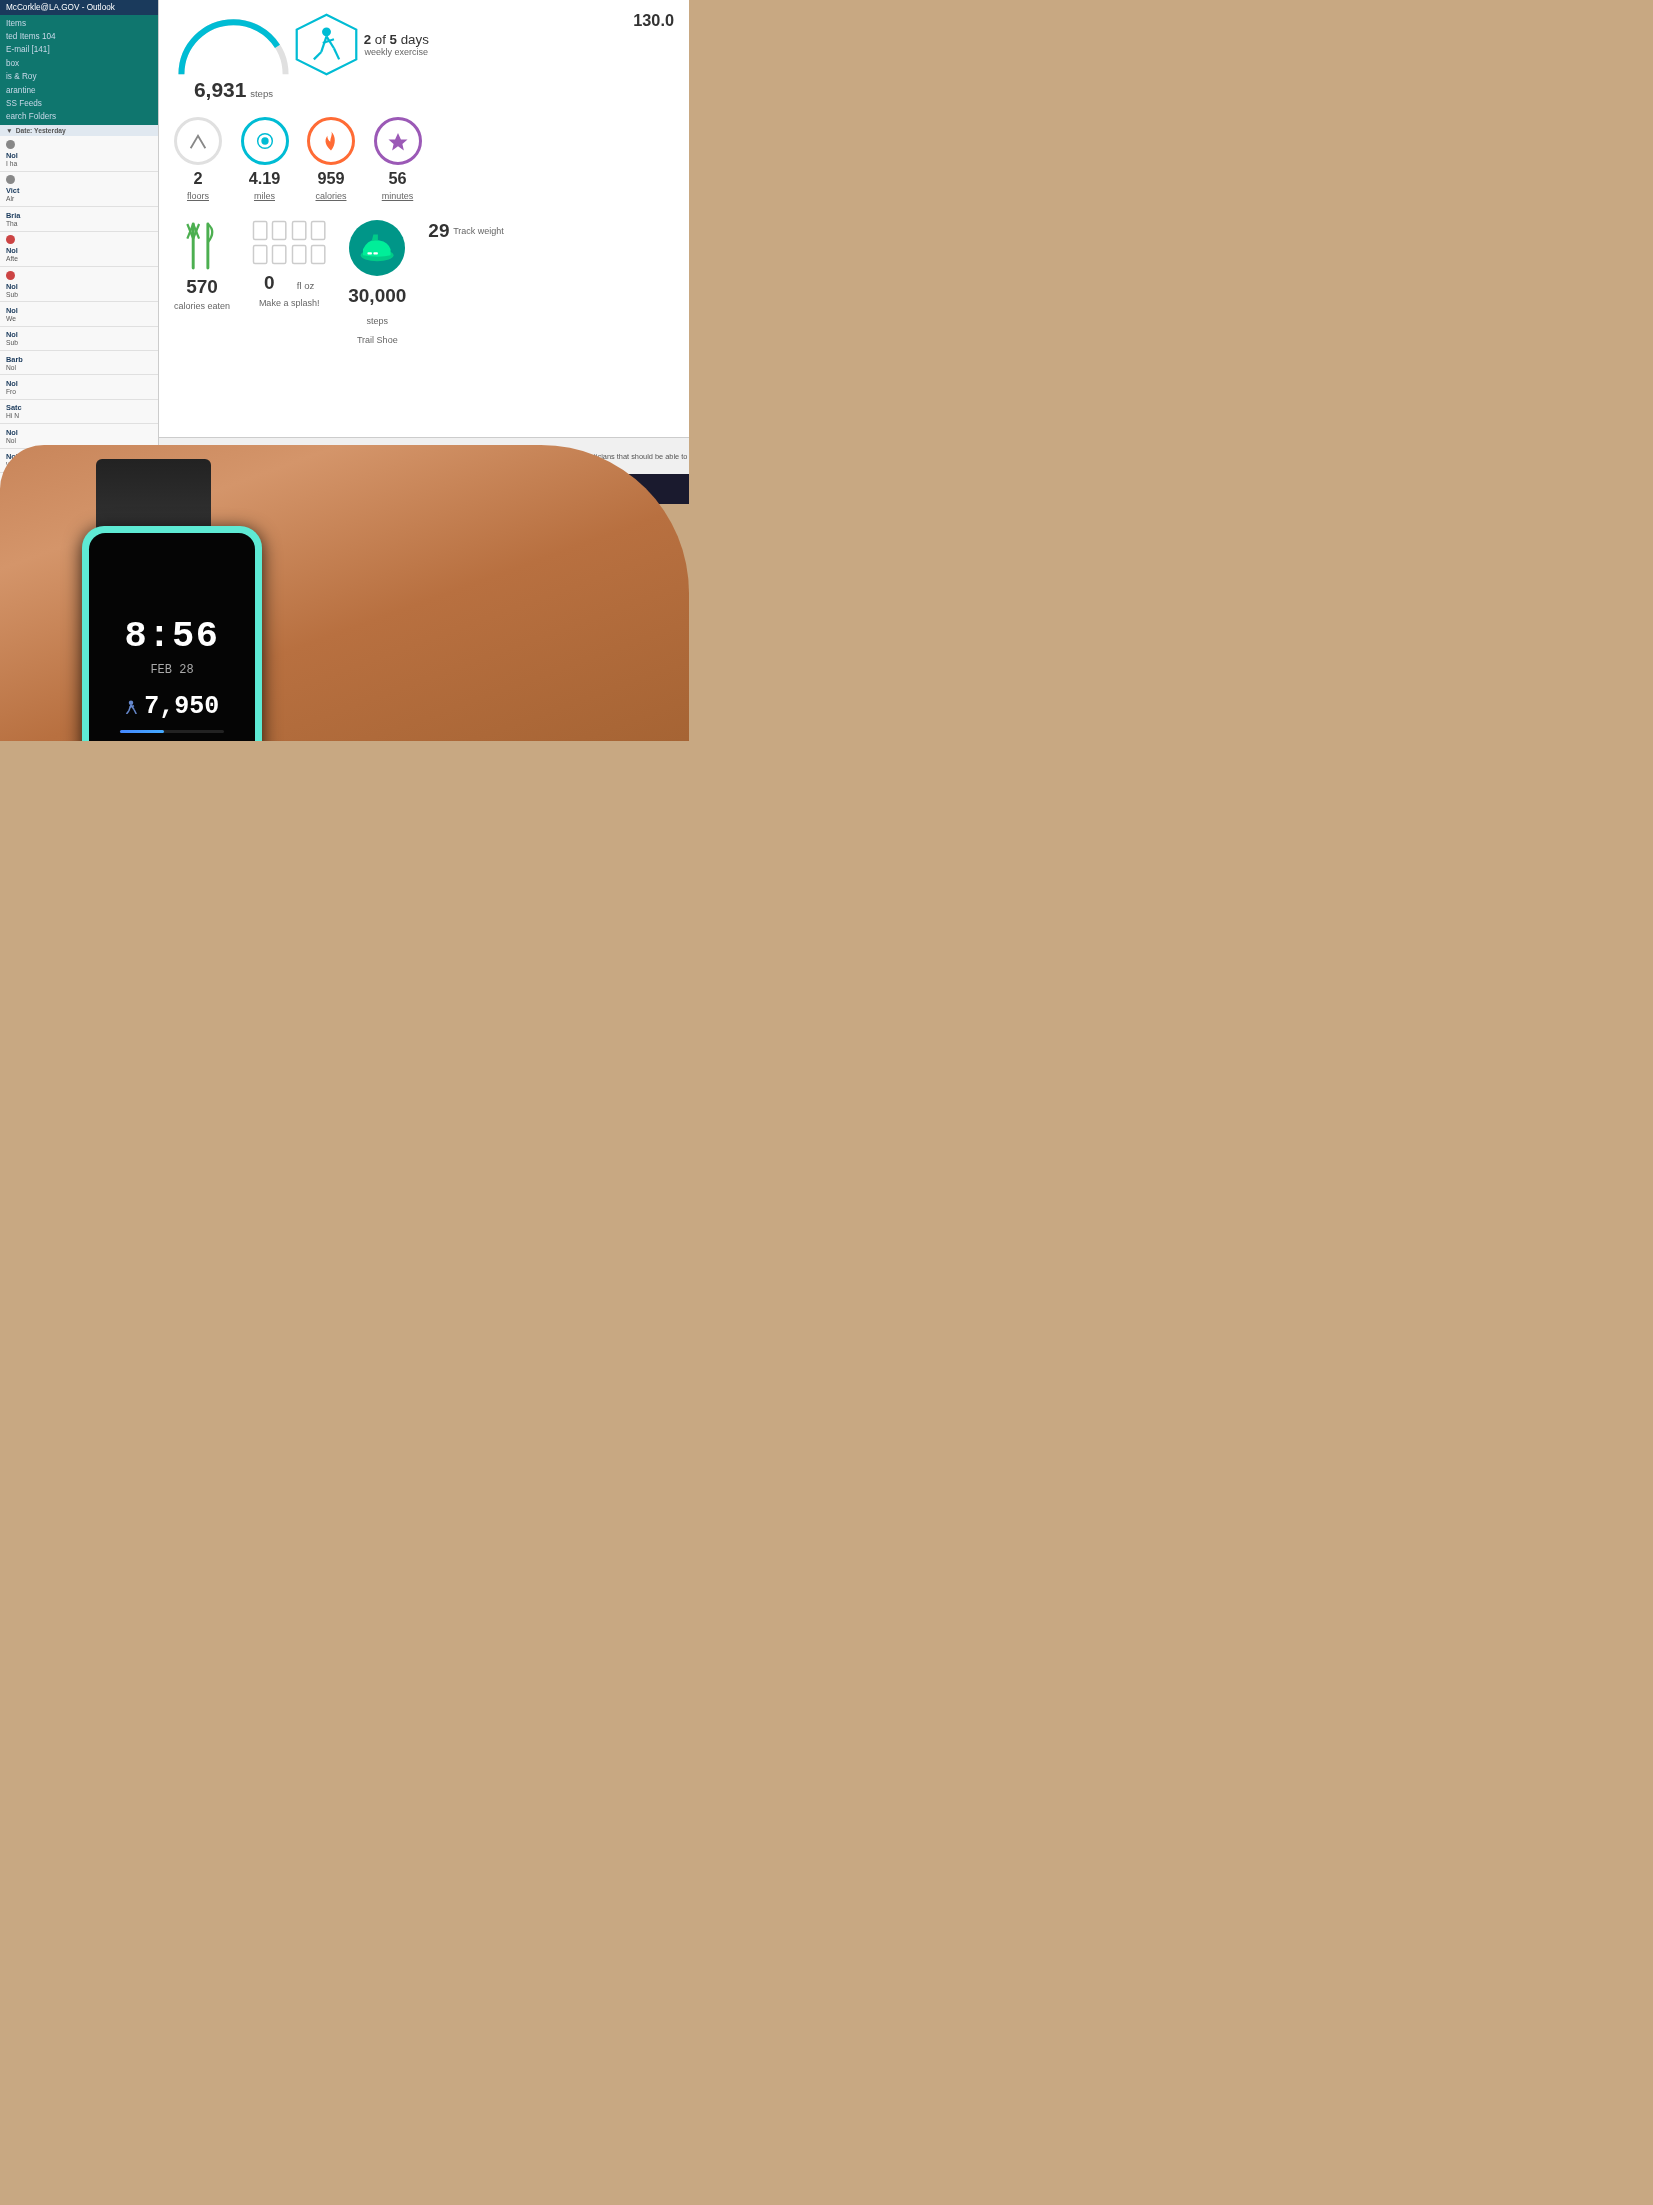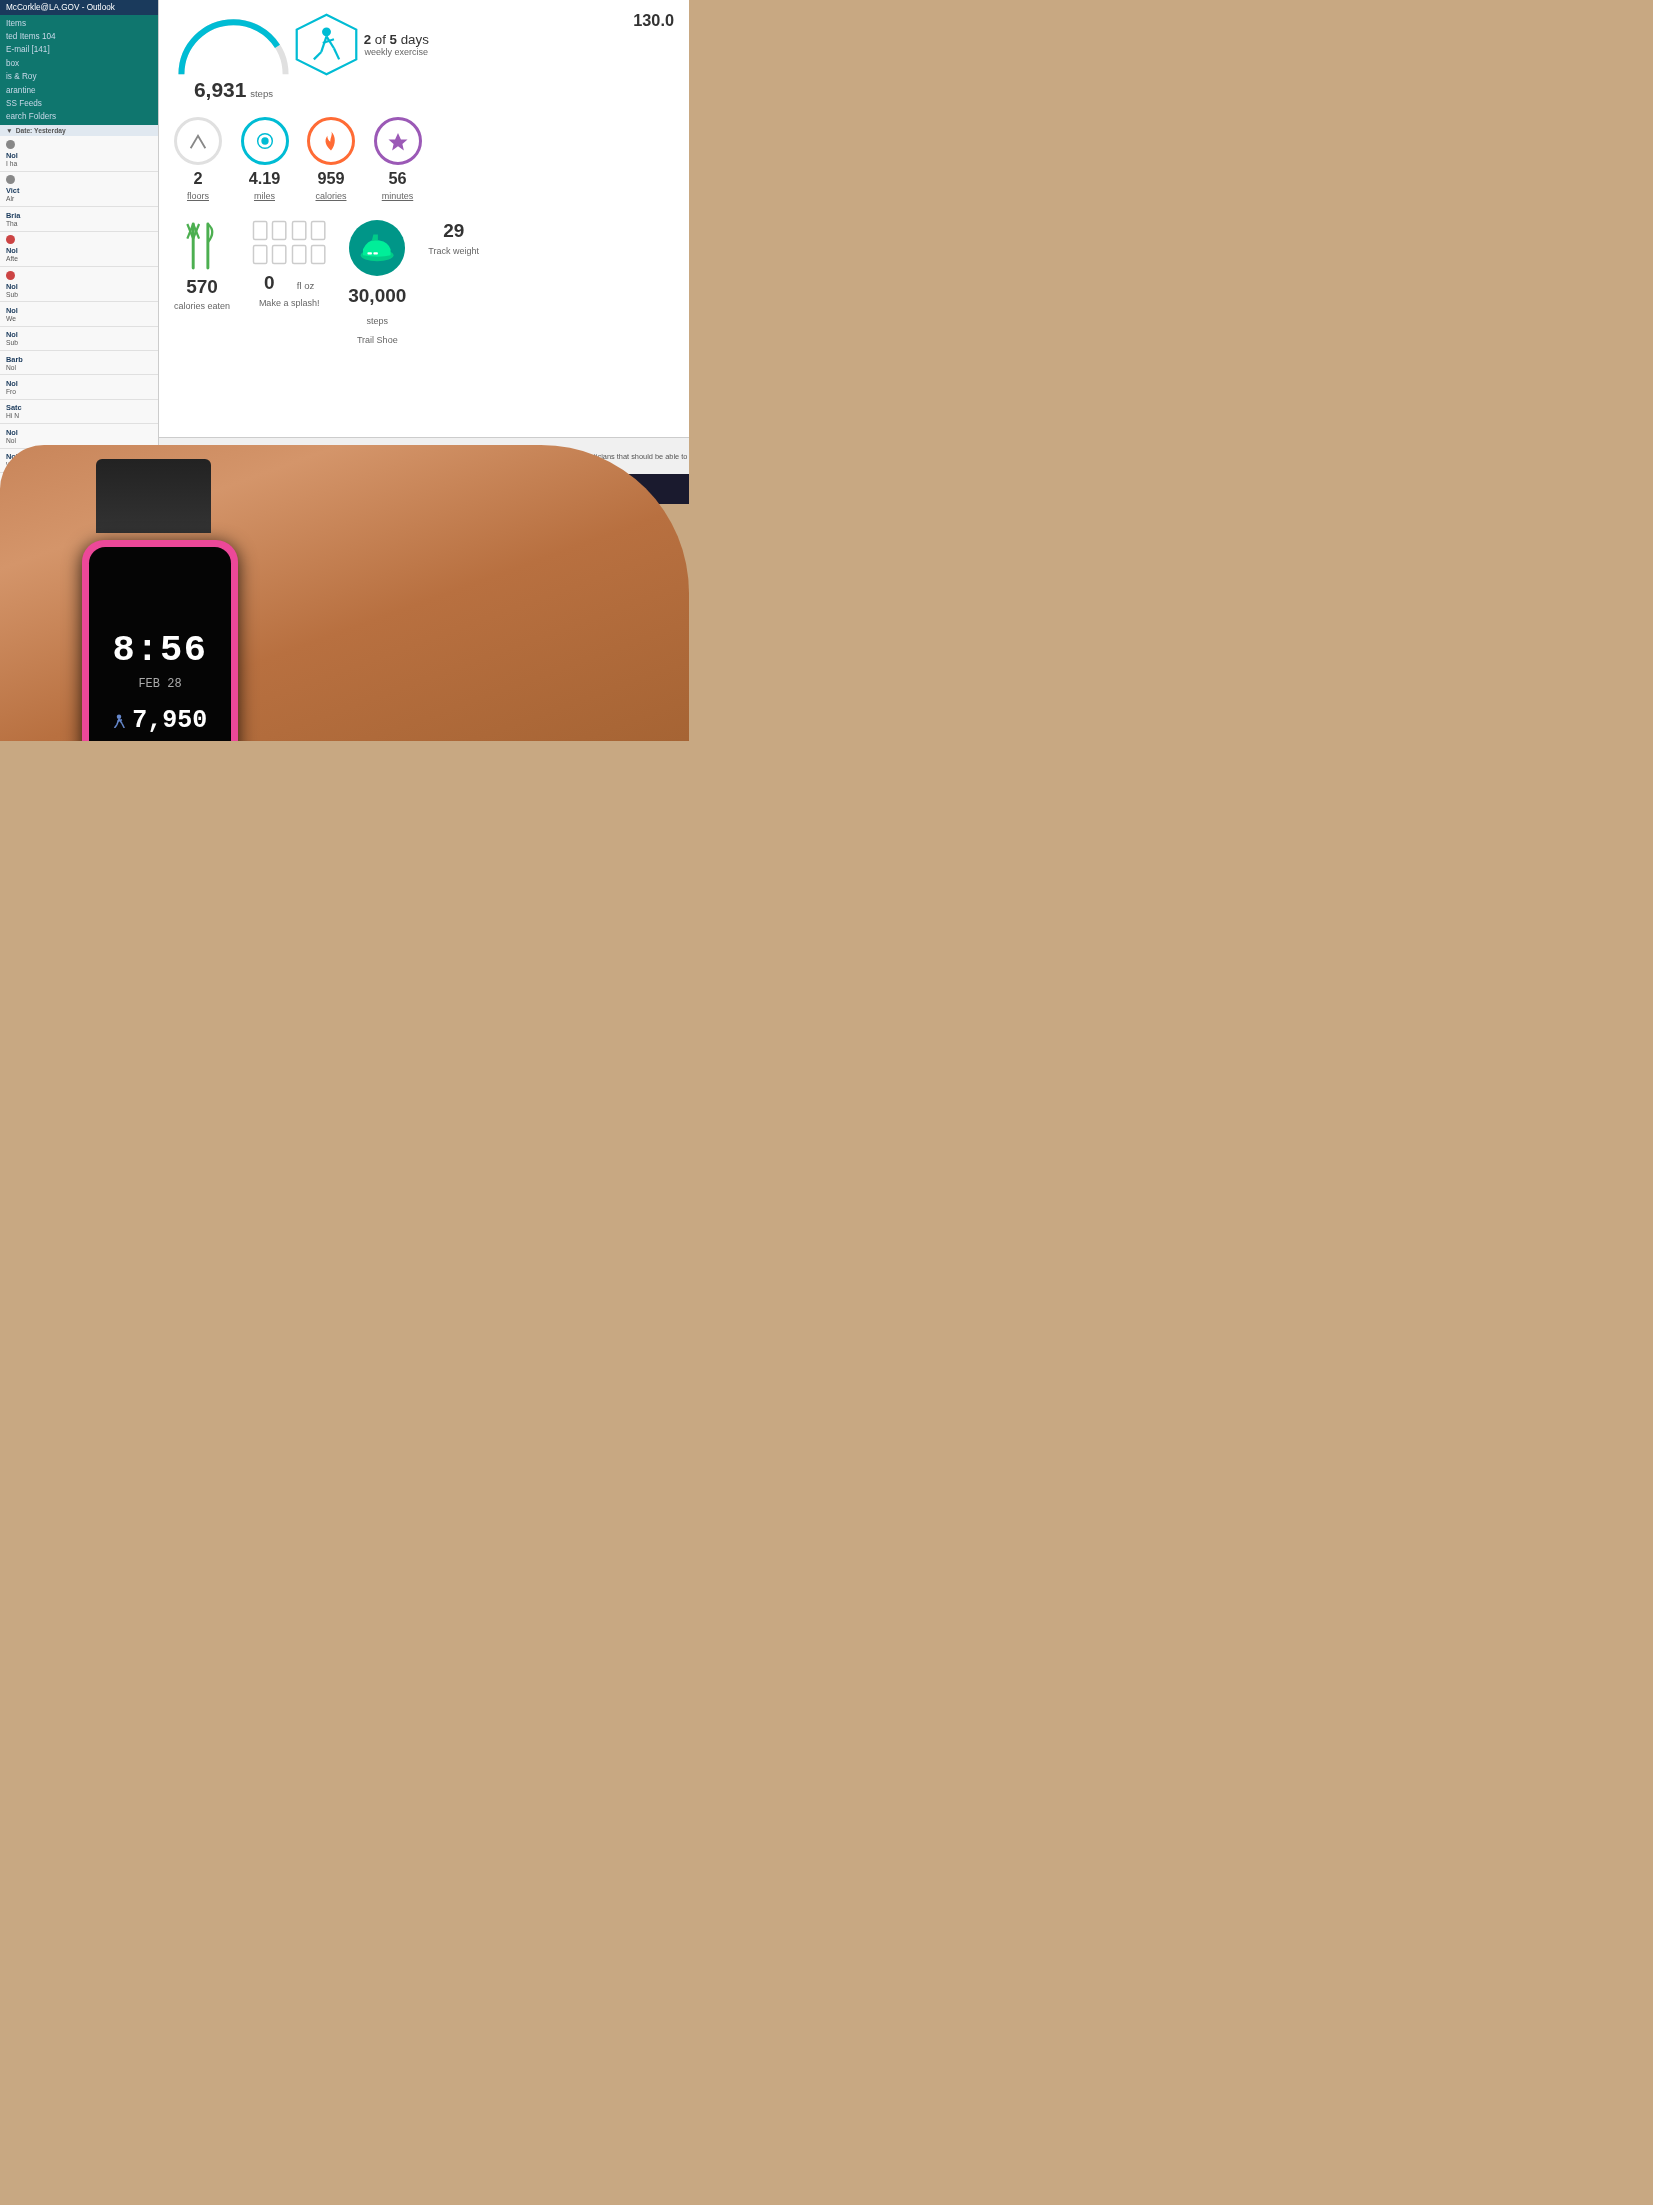--- a/index.html
+++ b/index.html
@@ -259,21 +259,21 @@
       border-radius: 50%;
       background: #009688;
       display: flex;
       align-items: center;
       justify-content: center;
       overflow: hidden;
     }
 
     .weight-section {
       display: flex;
-      flex-direction: column;
+      flex-direction: row;
       align-items: center;
       gap: 3.7px;
     }
 
     .stat-value {
       font-size: 19px;
       font-weight: bold;
       color: #333;
     }
 
@@ -671,22 +671,22 @@
 <div style="position:absolute; top: 445px; left:0; width:689px; height:371px; 
             background: linear-gradient(160deg, #c8855a 0%, #d4956a 20%, #b87040 50%, #a06030 100%);
             border-radius: 44px 148px 0 0;">
 </div>
 
 <div style="position:absolute; top:459px; left:96px; width:115px; height:74px;
             background: linear-gradient(to bottom, #222, #333);
             border-radius: 6px 6px 0 0; z-index: 10;">
 </div>
 
-<div style="position:absolute; top:540px; left:82px; width:156px; height:296px;
-            background: #ec4899; border-radius: 22px;
+<div style="position:absolute; top:526px; left:82px; width:180px; height:296px;
+            background: #5eead4; border-radius: 22px;
             box-shadow: 0 3.7px 18.5px rgba(0,0,0,0.8); z-index: 11;
             padding: 7.4px;">
 
   <div style="width:100%; height:100%; background:#050505; border-radius:16.3px;
               display:flex; flex-direction:column; align-items:center; justify-content:center; gap:6px;">
 
     <div style="font-size:37px; font-weight:bold; color:white; font-family:'Courier New',monospace; letter-spacing:1.5px;">8:56</div>
 
     <div style="font-size:12px; color:#aaa; font-family:'Courier New',monospace;">FEB 28</div>
 

